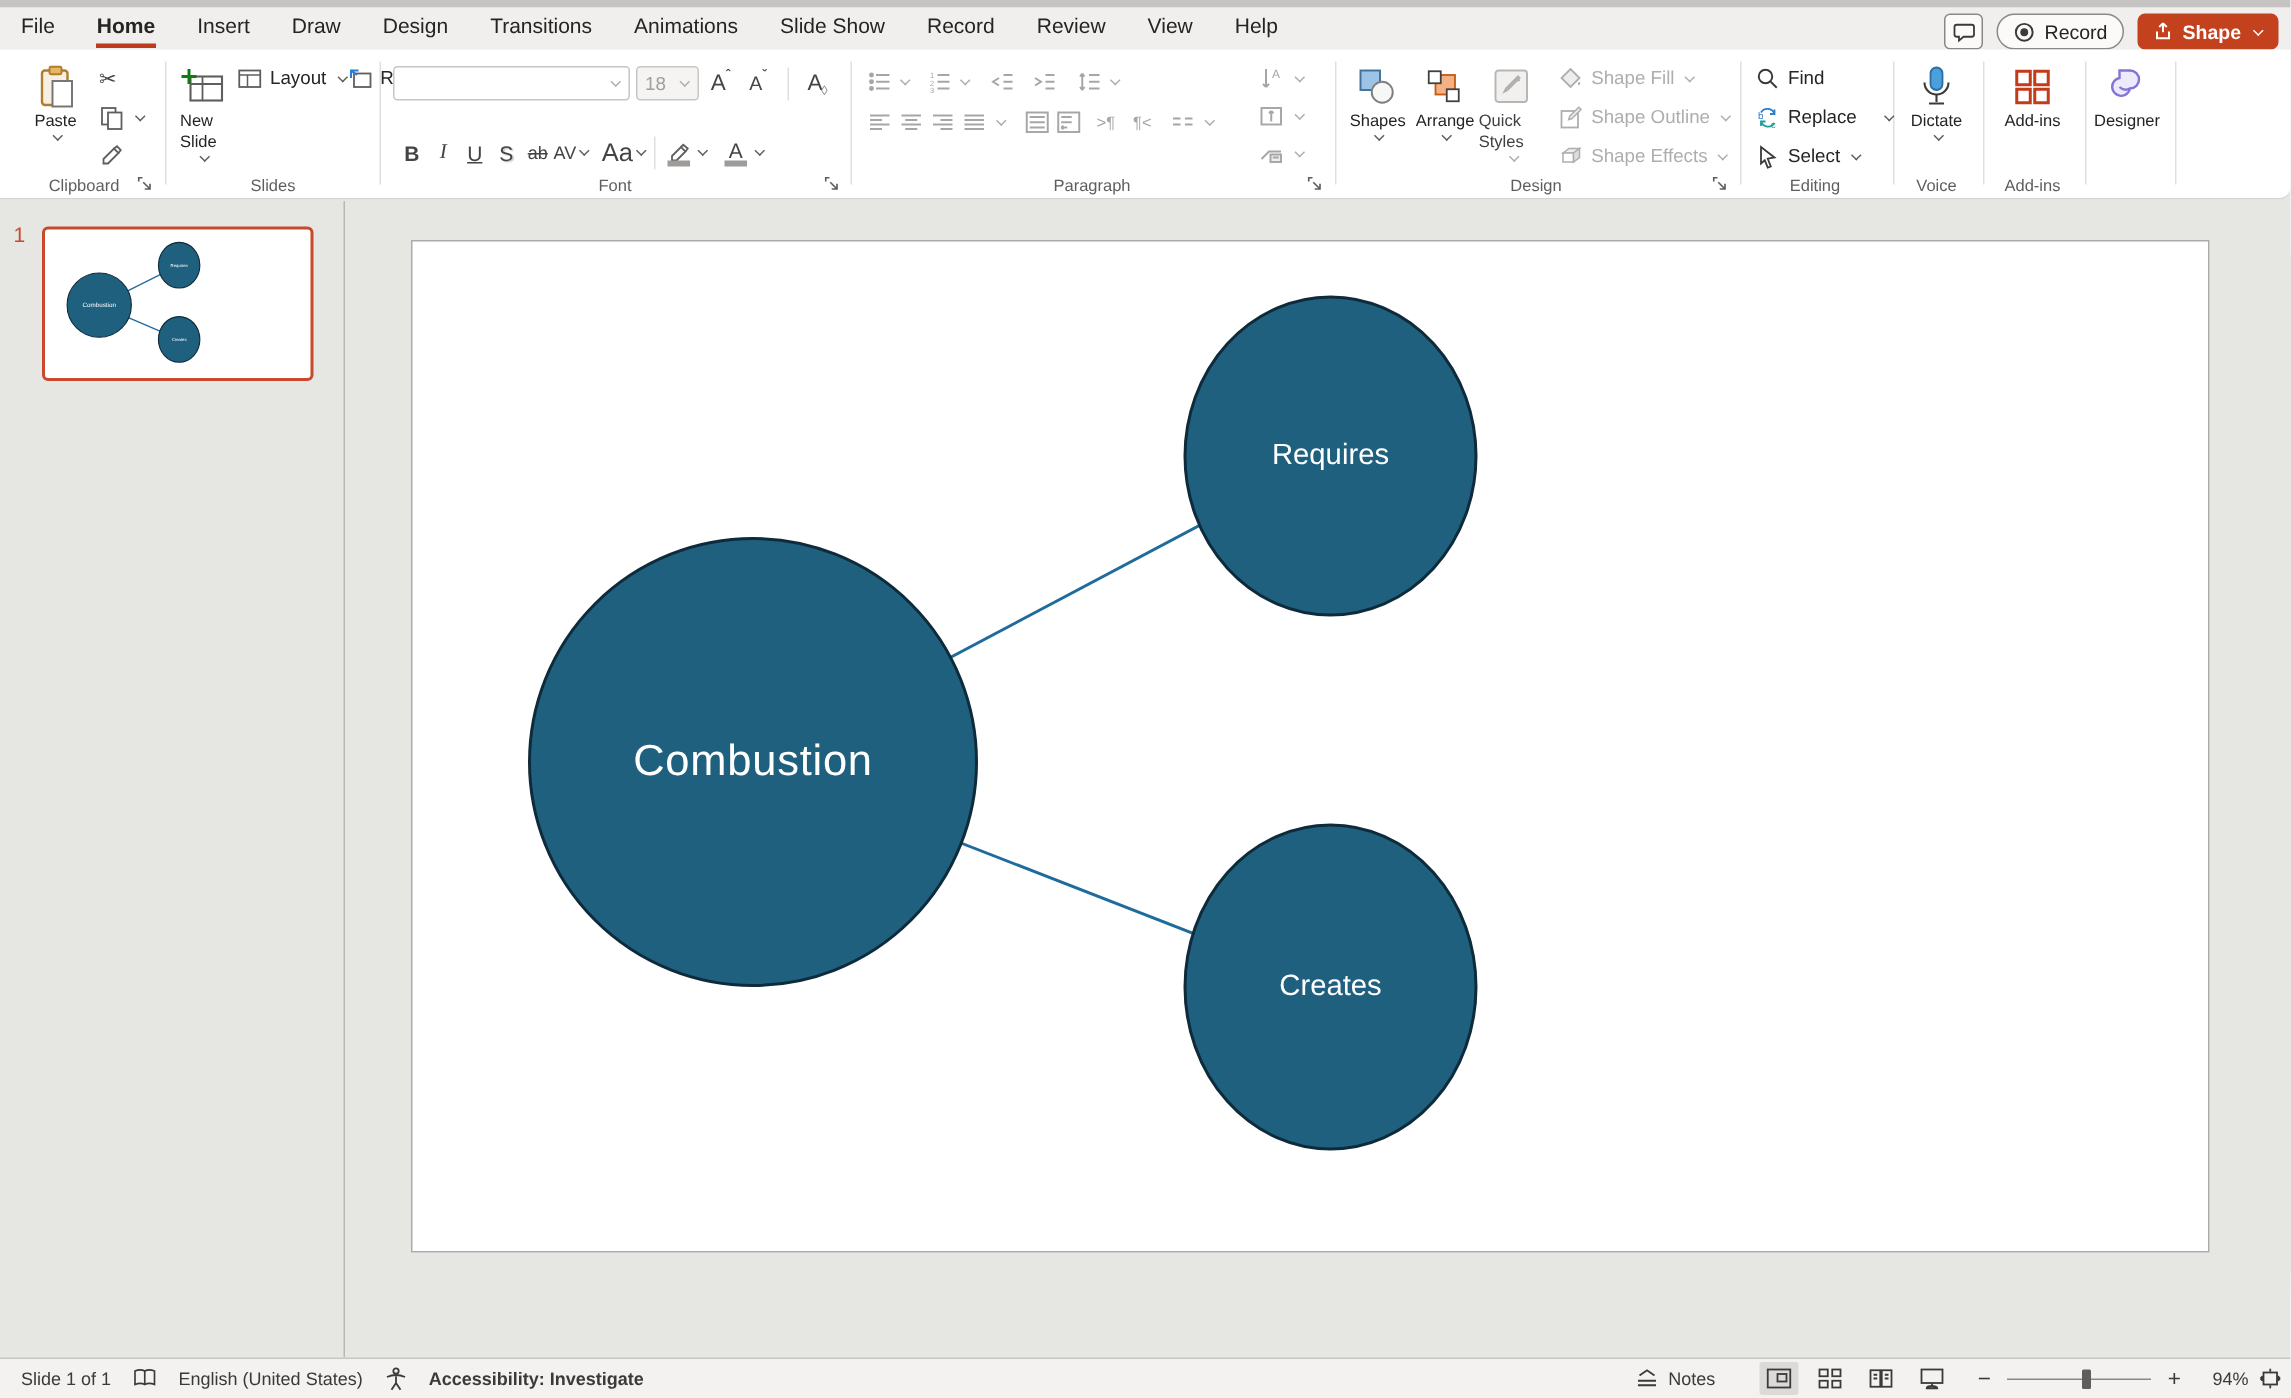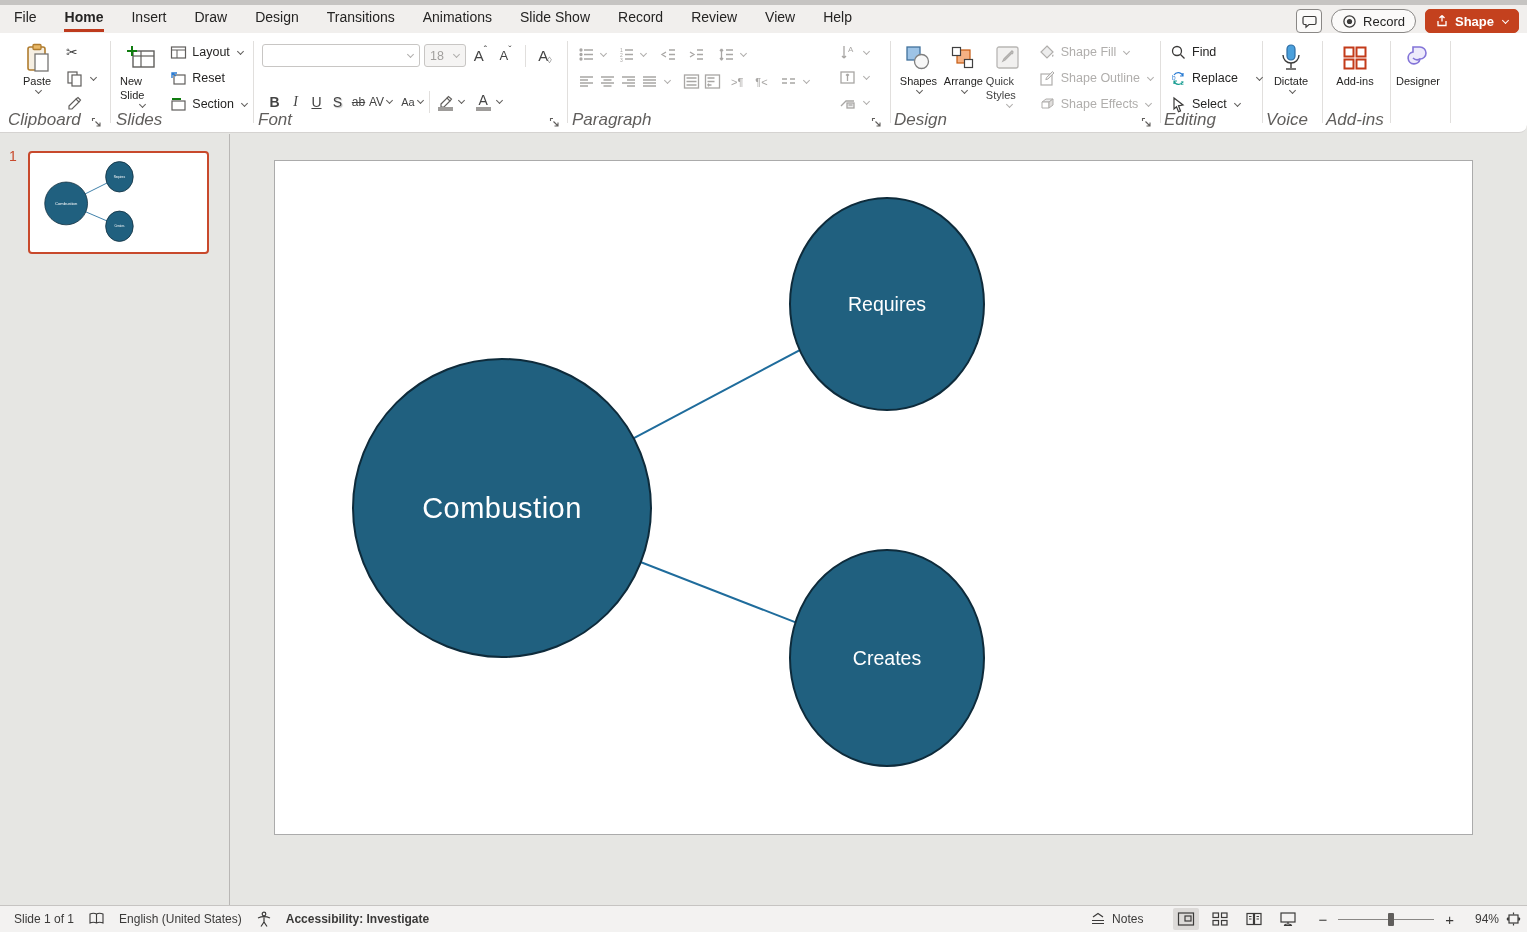--- a/index.html
+++ b/index.html
@@ -21,21 +21,21 @@
   #share-btn { padding:0 9px; border-radius:5px; gap:6px; font-size:13px; background:#C4411E; border:1px solid #C4411E; color:#fff; font-weight:600; }
   .chev { display:inline-block; width:5px; height:5px; border-right:1.4px solid #605E5C; border-bottom:1.4px solid #605E5C; transform:rotate(45deg); margin:0 1px 2px 3px; flex:none; }
   .chev.up { transform:rotate(-135deg); margin-top:5px; }
   .chev.white { border-color:#fff; }
   .chev.dis { border-color:#B0AEAC; }
 
   
   #ribbon { position:absolute; left:0; top:33px; width:1527px; height:100px; background:#fff; border-bottom:1px solid #D5D3D1; border-radius:0 0 8px 0; }
   .rib-sep { position:absolute; top:8px; width:1px; height:82px; background:#E1DFDD; }
   .grp { position:absolute; top:0; height:100px; }
-  .grp-label { position:absolute; bottom:3px; left:0; right:0; text-align:left; font-size:17px; color:#605E5C;font-style:italic; }
+  .grp-label { position:absolute; bottom:3px; left:0; right:0; text-align:center; font-size:11px; color:#605E5C; }
   .launcher { position:absolute; bottom:5px; right:2px; width:11px; height:11px; }
   .bigbtn { display:flex; flex-direction:column; align-items:center; width:46px; padding-top:9px; font-size:11px; line-height:14px; color:#252423; text-align:left; }
   .bigbtn .bicon { height:32px; display:flex; align-items:center; justify-content:center; }
   .bigbtn.dis { color:#404040; }
   .smallrow { display:flex; align-items:center; height:26px; font-size:12.5px; gap:5px; white-space:nowrap; }
   .smallrow.dis { color:#B0AEAC; }
   .ic16 { width:17px; height:17px; flex:none; }
   .vdiv { width:1px; height:22px; background:#E1DFDD; margin:0 5px; }
 
   
@@ -200,21 +200,21 @@
             <svg width="30" height="26" viewBox="0 0 30 26">
                 <rect x="7" y="6" width="21" height="16" fill="#fff" stroke="#605E5C" stroke-width="1.4"></rect>
                 <line x1="15" y1="6" x2="15" y2="22" stroke="#605E5C" stroke-width="1.2"></line>
                 <line x1="7" y1="11" x2="28" y2="11" stroke="#605E5C" stroke-width="1.2"></line>
                 <path d="M6 1v10M1 6h10" stroke="#107C10" stroke-width="2"></path>
               </svg>
           </div>
           <span style="white-space:pre-line">New Slide</span>
           <span class="chev"></span>
         </div>
-        <div style="display:flex;flex-direction:column;margin-left:8px;padding-top:6px">
+        <div style="display:flex;flex-direction:row;margin-left:8px;padding-top:6px">
           <div class="smallrow">
             <svg class="ic16" viewBox="0 0 17 17">
                 <rect x="1.5" y="3" width="14" height="11" fill="#fff" stroke="#605E5C" stroke-width="1.2"></rect>
                 <line x1="1.5" y1="6" x2="15.5" y2="6" stroke="#605E5C"></line>
                 <line x1="7" y1="6" x2="7" y2="14" stroke="#605E5C"></line>
               </svg>
             <span>Layout</span>
               <span class="chev"></span>
           </div>
           <div class="smallrow">
@@ -271,21 +271,21 @@
         <div class="fbtn" style="text-shadow:1px 1px 1px #bbb">
             <span>S</span>
           </div>
         <div class="fbtn" style="text-decoration:line-through;font-size:12px">
             <span>ab</span>
           </div>
         <div class="fbtn" style="font-size:12px">
             <span>AV</span>
             <span class="chev"></span>
           </div>
-        <div class="fbtn" style="font-size:11px;margin-left:8px">
+        <div class="fbtn" style="font-size:17px;margin-left:8px">
             <span>Aa</span>
             <span class="chev"></span>
           </div>
         <div class="vdiv"></div>
         <div class="fbtn colorbar">
           <svg width="15" height="14" viewBox="0 0 15 14">
               <path d="M3 9l6-6 3 3-6 6H3z" fill="none" stroke="#605E5C" stroke-width="1.2"></path>
               <path d="M9 3l1.5-1.5L13.5 4 12 6" fill="none" stroke="#605E5C" stroke-width="1.2"></path>
             </svg>
         </div>

